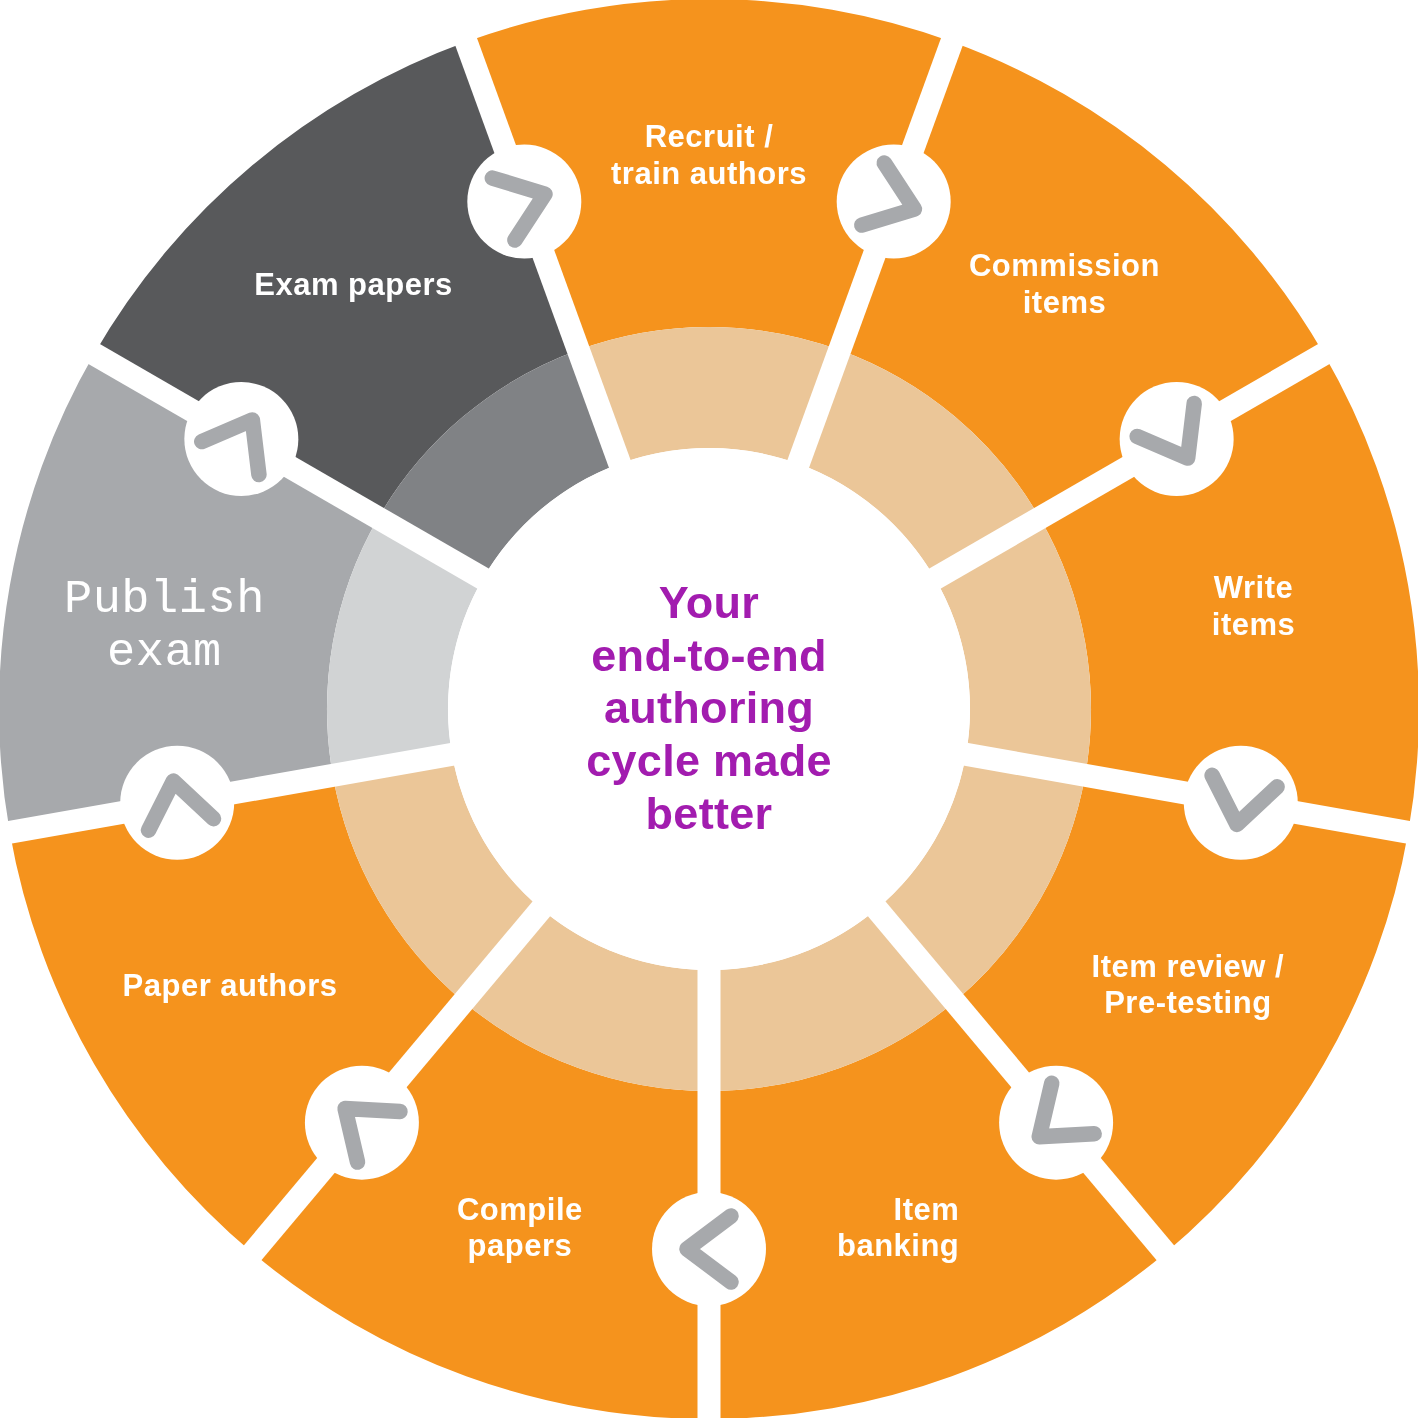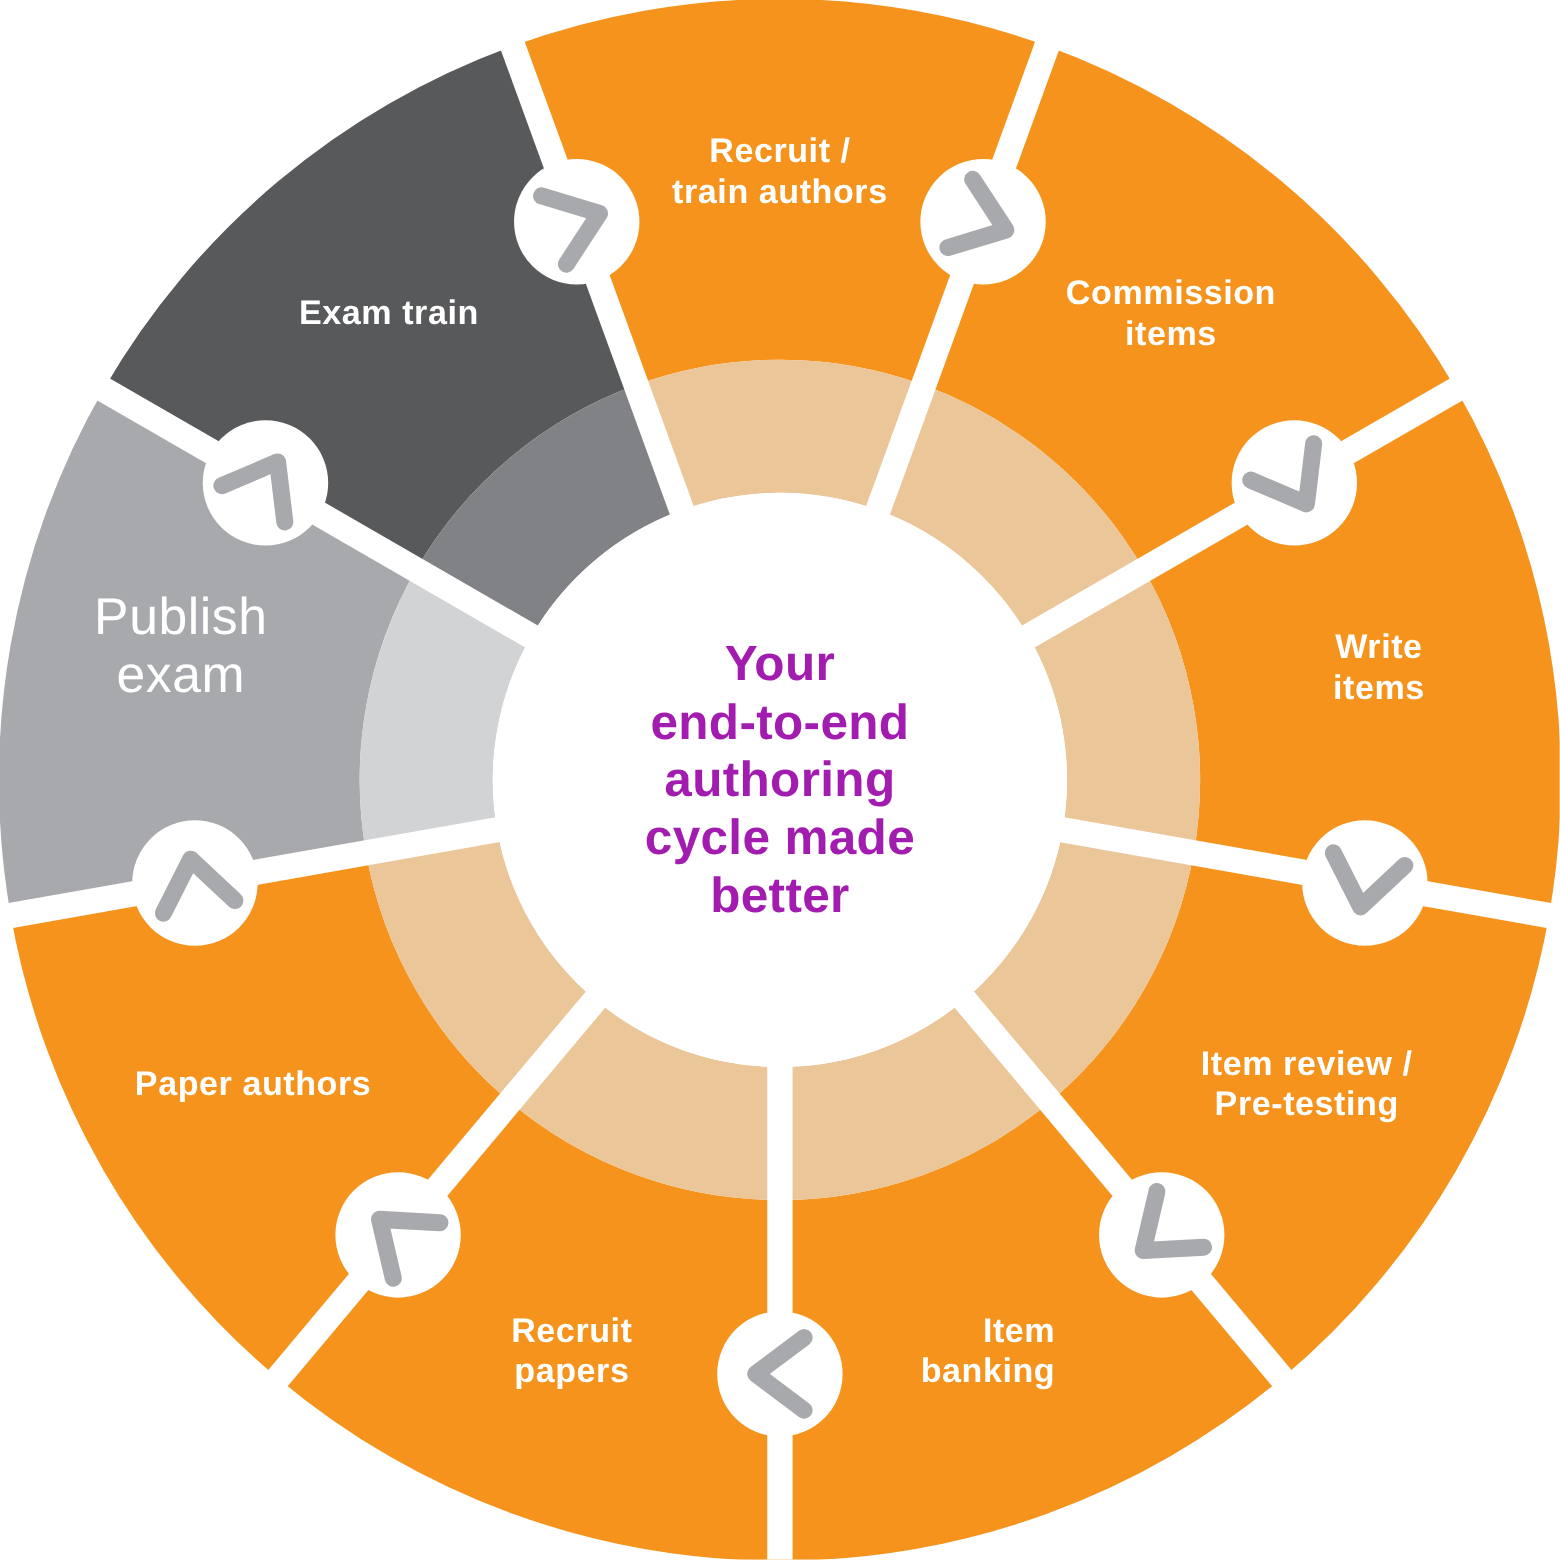--- a/index.html
+++ b/index.html
@@ -94,25 +94,25 @@
   <div class="labels" id="labels">
       <div class="seg-label" style="left: 709px; top: 156px;">Recruit /
 train authors</div>
       <div class="seg-label" style="left: 1064.46px; top: 285.377px;">Commission
 items</div>
       <div class="seg-label" style="left: 1253.6px; top: 607px;">Write items</div>
       <div class="seg-label" style="left: 1187.91px; top: 985.5px;">Item review /
 Pre-testing</div>
       <div class="seg-label" style="left: 898.137px; top: 1228.65px; text-align: right;">Item
 banking</div>
-      <div class="seg-label" style="left: 519.863px; top: 1228.65px;">Recruit
+      <div class="seg-label" style="left: 519.863px; top: 1228.65px;">Compile
 papers</div>
       <div class="seg-label" style="left: 230.088px; top: 985.5px;">Paper authors</div>
-      <div class="seg-label large" style="left: 164.401px; top: 587px;">Publish
+      <div class="seg-label large" style="left: 164.401px; top: 627px; font-family: Liberation Mono, monospace;">Publish
 exam</div>
-      <div class="seg-label" style="left: 353.538px; top: 285.377px;">Exam train</div>
+      <div class="seg-label" style="left: 353.538px; top: 285.377px;">Exam papers</div>
     </div>
   <div class="center-title">Your
 end-to-end
 authoring
 cycle made
 better</div>
 </div>
 
 </body></html>

